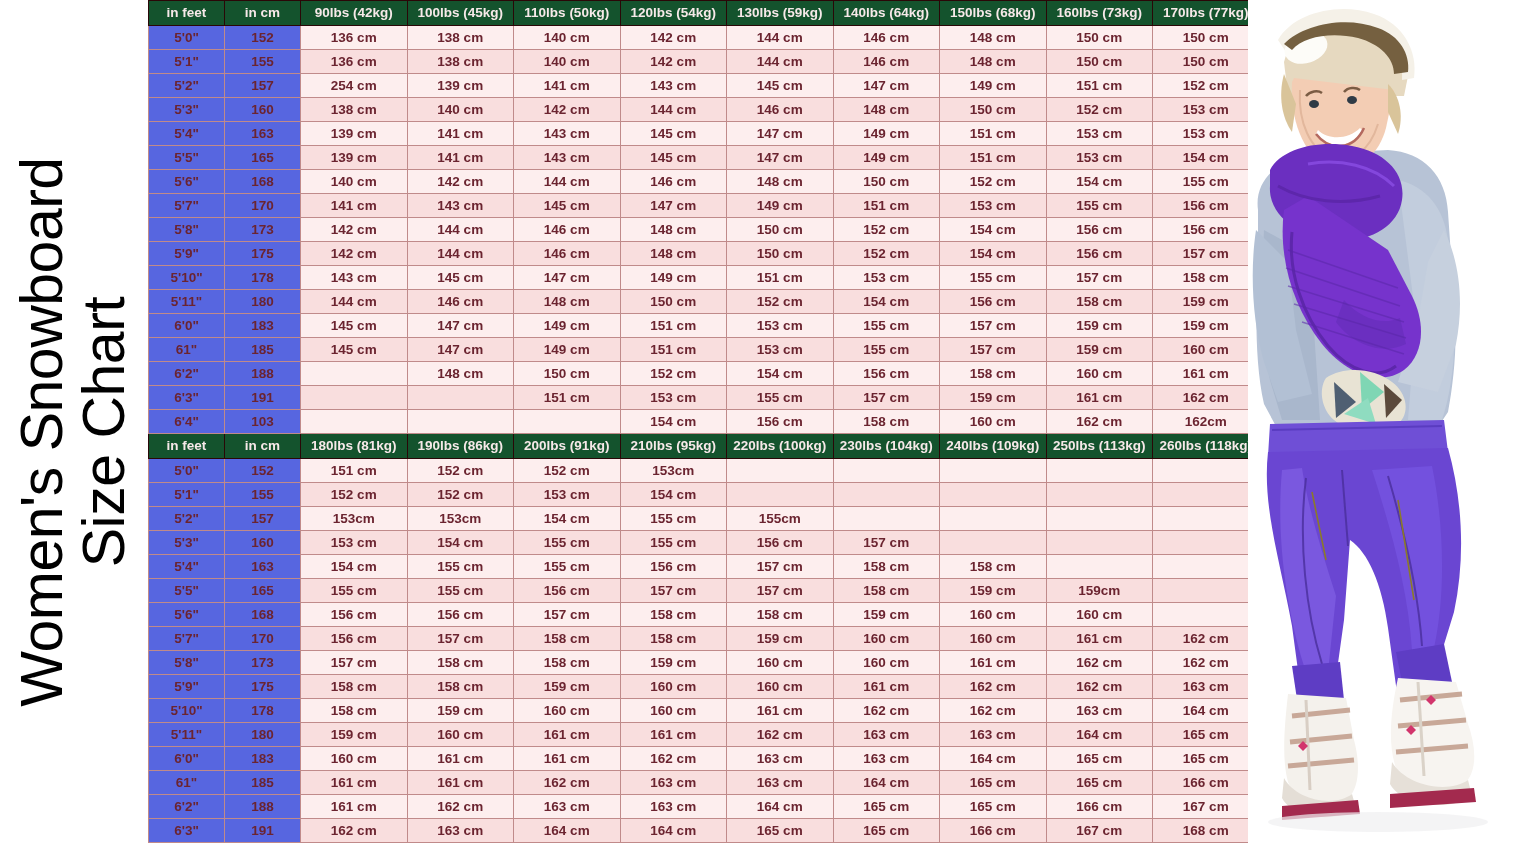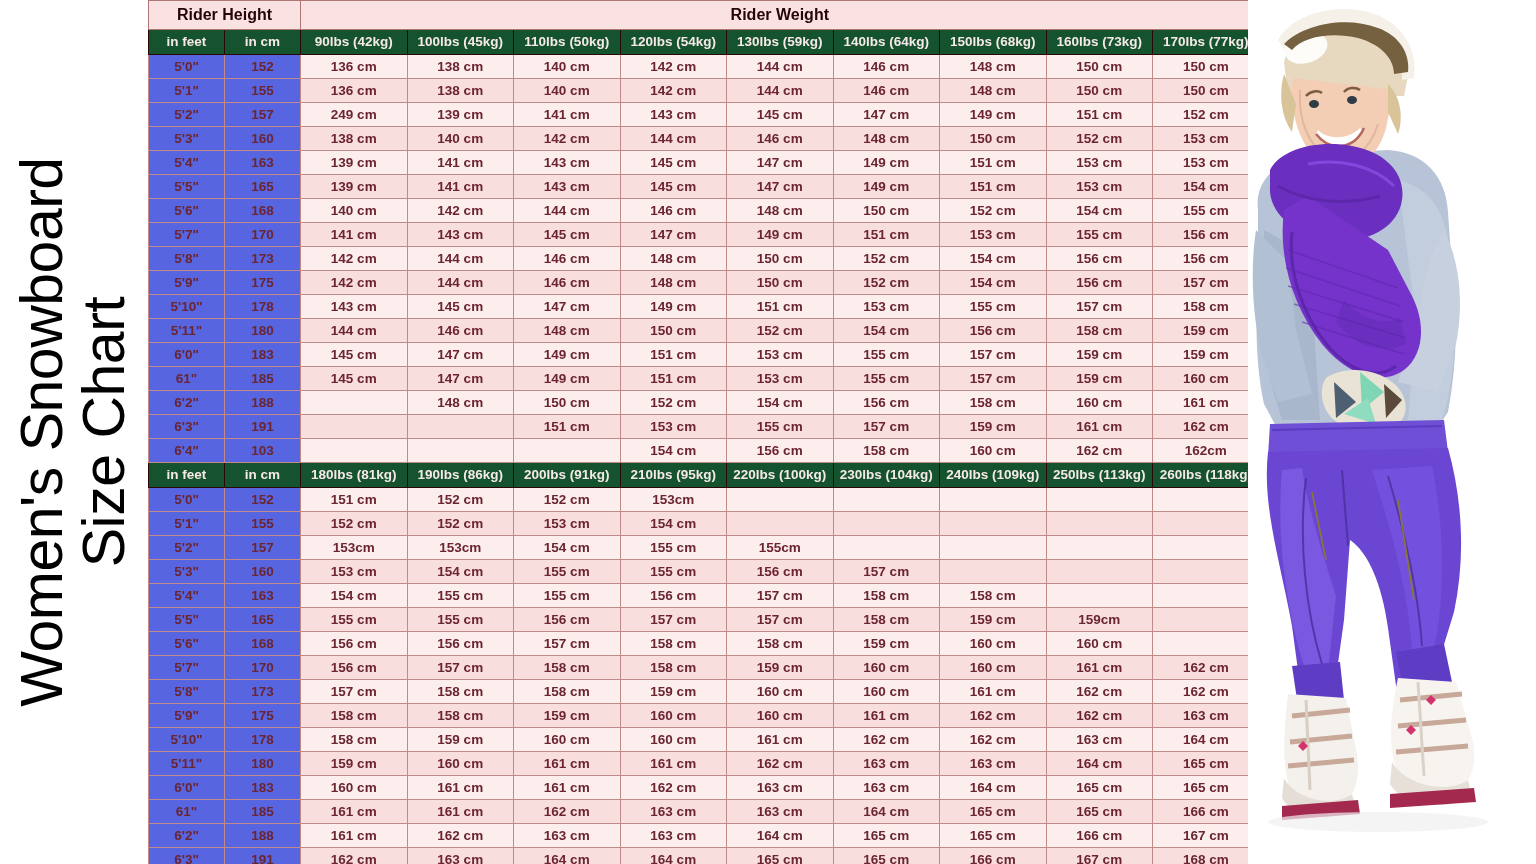--- a/index.html
+++ b/index.html
@@ -133,24 +133,20 @@
           <col class="c-w">
           <col class="c-w">
           <col class="c-w">
           <col class="c-w">
         <col class="c-w">
           <col class="c-w">
           <col class="c-w">
           <col class="c-w">
       </colgroup>
       <tbody id="tbody-root">
-          <tr class="banner">
-            <td class="blank-left" colspan="2">Rider Height</td>
-            <td colspan="9">Rider Weight</td>
-          </tr>
           <tr class="hdr">
             <td>in feet</td>
             <td>in cm</td>
             <td>90lbs (42kg)</td>
             <td>100lbs (45kg)</td>
             <td>110lbs (50kg)</td>
             <td>120lbs (54kg)</td>
             <td>130lbs (59kg)</td>
             <td>140lbs (64kg)</td>
             <td>150lbs (68kg)</td>
@@ -179,21 +175,21 @@
             <td class="dt">142 cm</td>
             <td class="dt">144 cm</td>
             <td class="dt">146 cm</td>
             <td class="dt">148 cm</td>
             <td class="dt">150 cm</td>
             <td class="dt">150 cm</td>
           </tr>
           <tr class="">
             <td class="ht">5'2"</td>
             <td class="ht">157</td>
-            <td class="dt">249 cm</td>
+            <td class="dt">254 cm</td>
             <td class="dt">139 cm</td>
             <td class="dt">141 cm</td>
             <td class="dt">143 cm</td>
             <td class="dt">145 cm</td>
             <td class="dt">147 cm</td>
             <td class="dt">149 cm</td>
             <td class="dt">151 cm</td>
             <td class="dt">152 cm</td>
           </tr>
           <tr class="alt">

